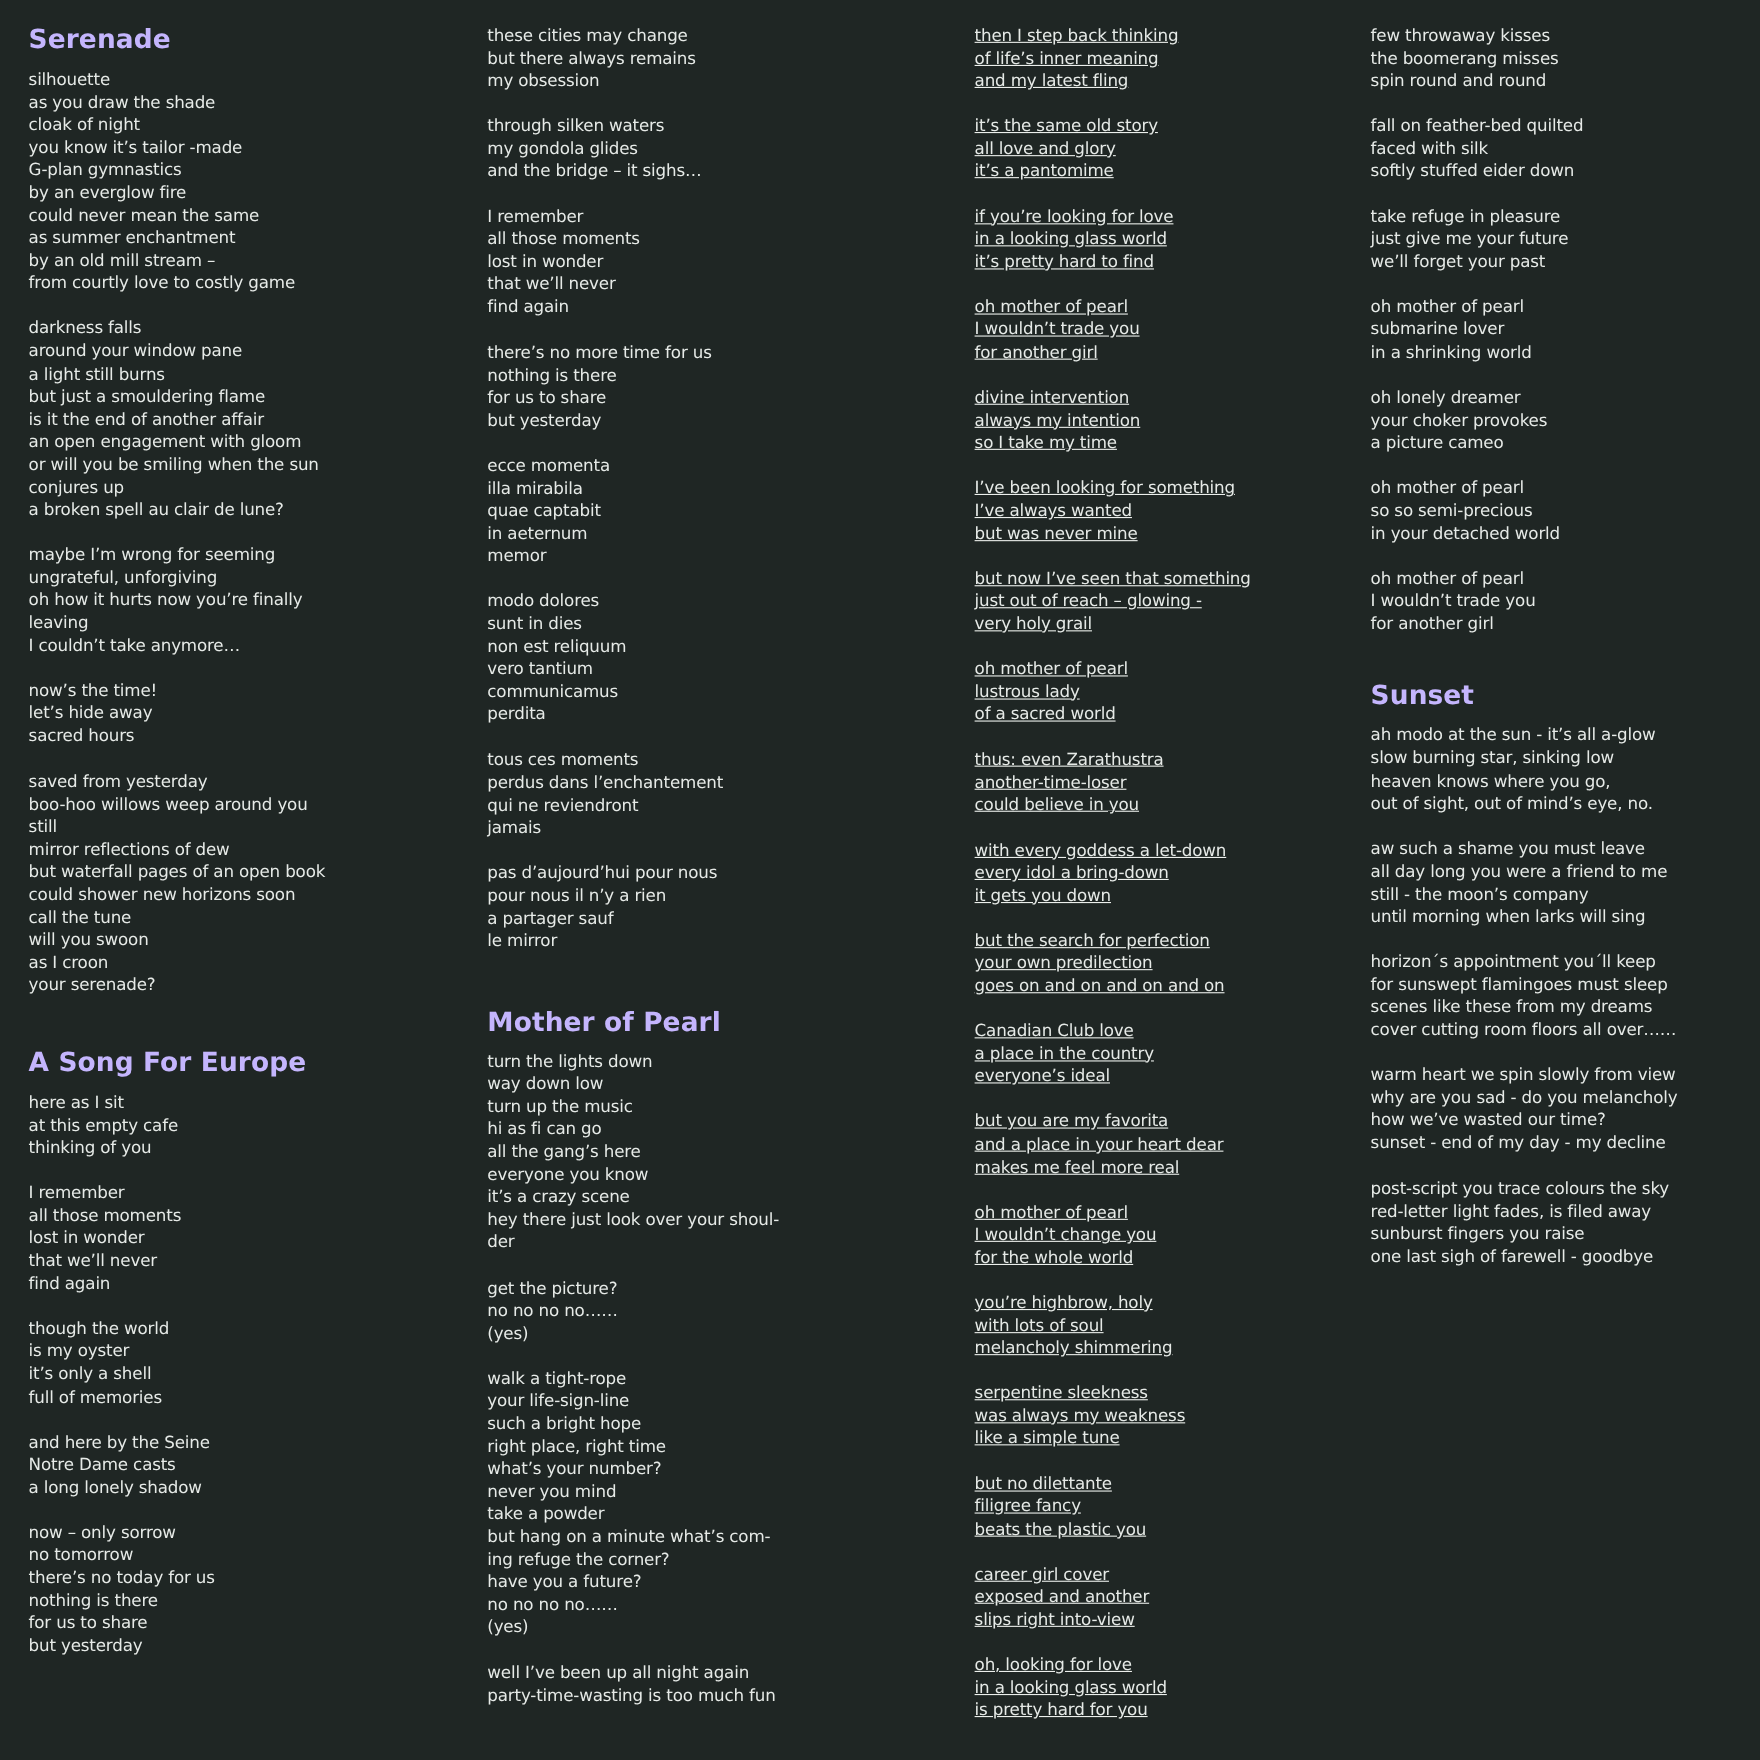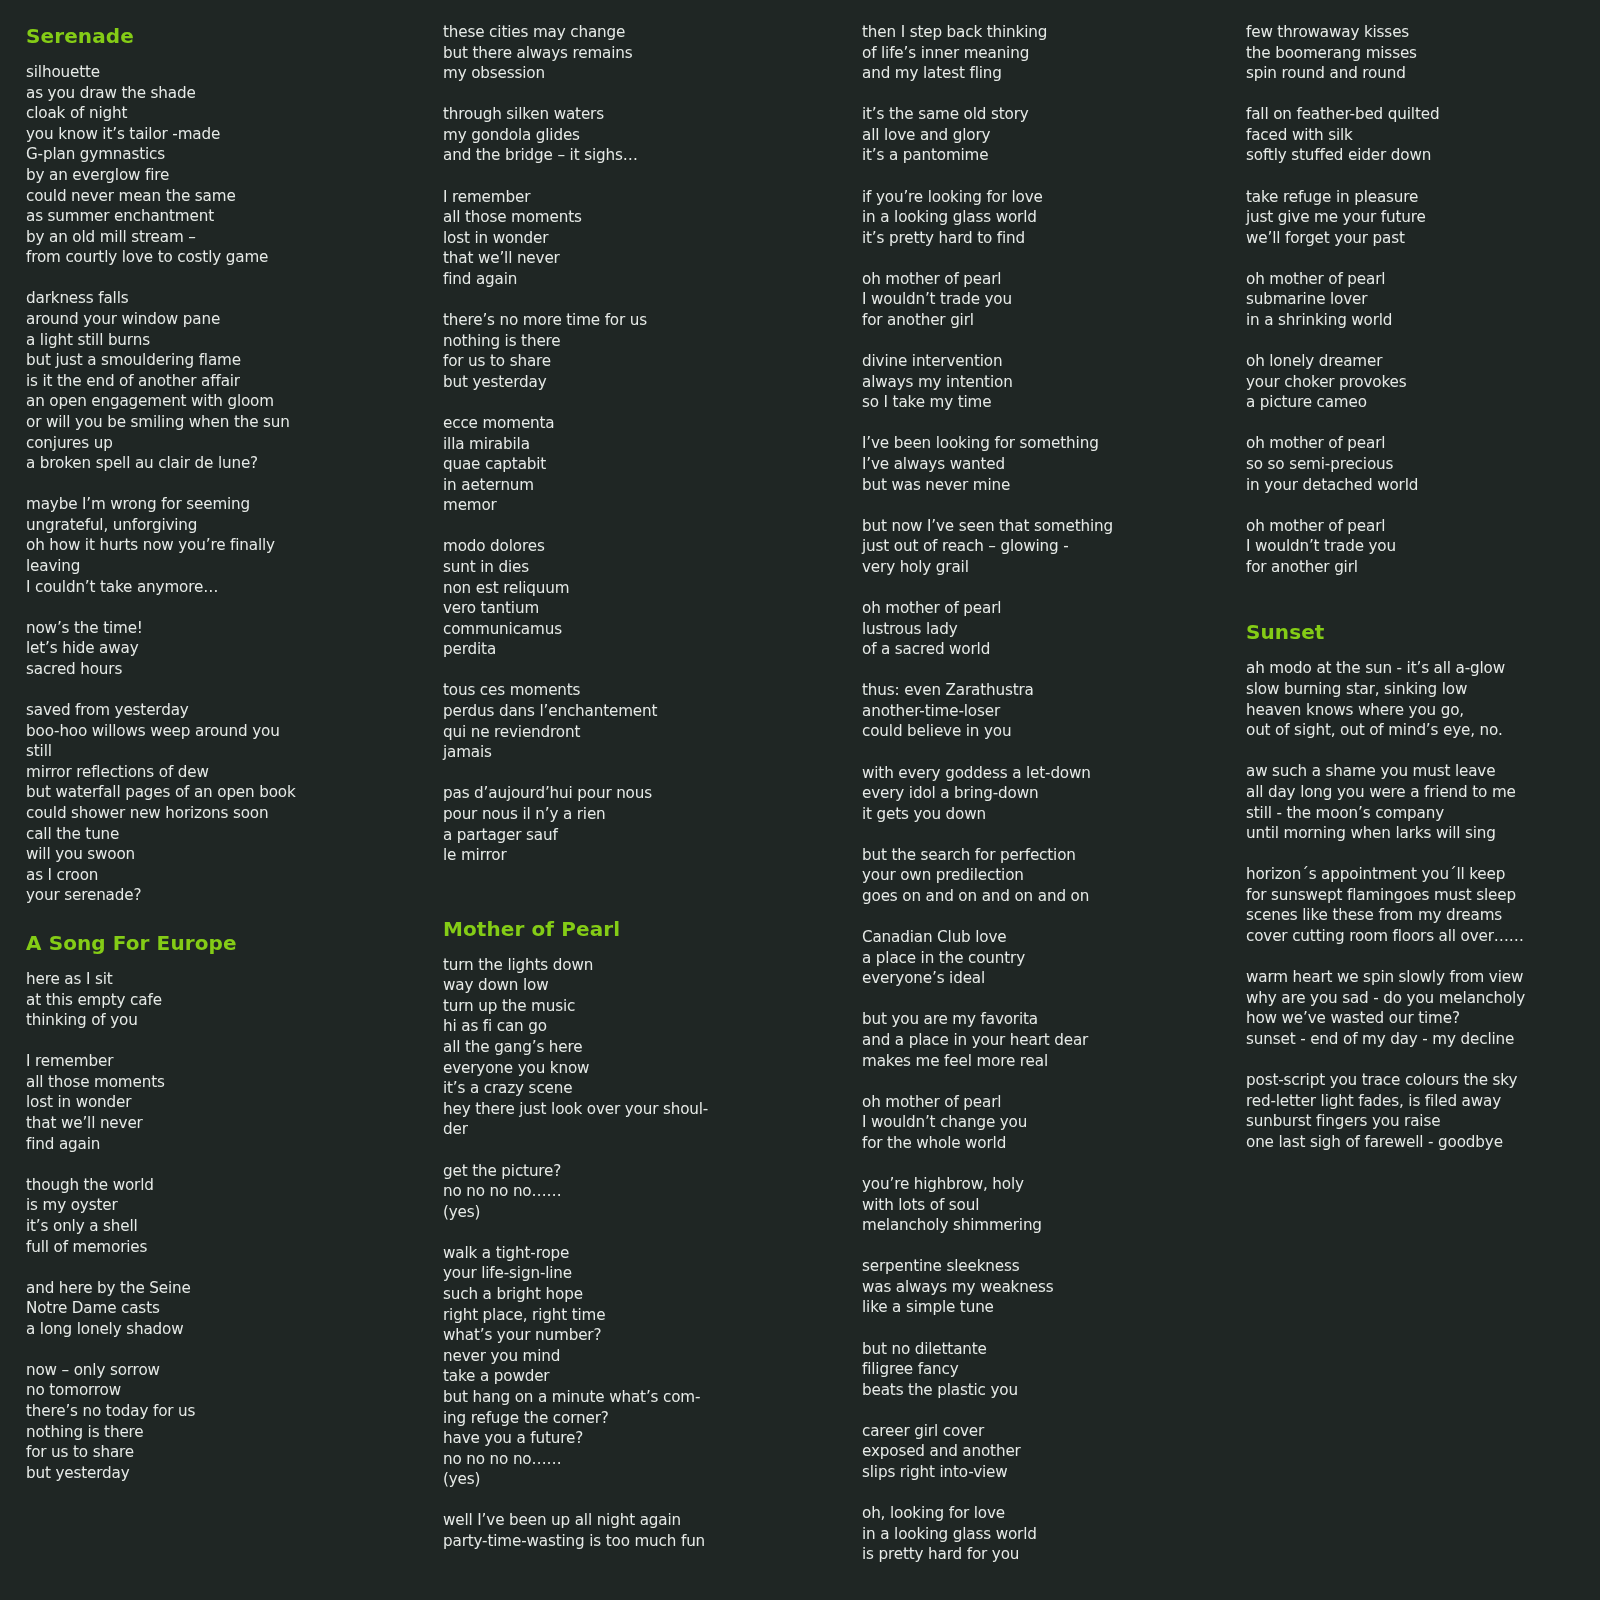--- a/index.html
+++ b/index.html
@@ -14,44 +14,44 @@
       overflow: hidden;
       color: #ecefec;
       font-family: "DejaVu Sans", sans-serif;
     }
     .column {
       position: absolute;
       top: 0;
     }
     .col1 { left: 26px; top: 21px; }
     .col2 { left: 443px; top: 22px; }
-    .col3 { left: 862px; top: 22px; }
+    .col3 { left: 886px; top: 22px; text-decoration: underline; }
     .col4 { left: 1226px; top: 22px; margin-left: 20px; }
 
     .song-title {
       font-family: "DejaVu Sans", sans-serif;
       font-weight: bold;
-      font-size: 20px;
+      font-size: 24px;
       line-height: 30px;
-      color: #84cc16;
+      color: #c4b5fd;
       margin: 0 0 11px 0;
       letter-spacing: 0.1px;
     }
     .stanza {
       margin: 0 0 20.5px 0;
     }
     .line {
       display: block;
       font-size: 15.2px;
       line-height: 20.6px;
       white-space: nowrap;
       letter-spacing: -0.15px;
       color: #e6eae7;
     }
-    .song-block.spaced { margin-top: 22px; }
+    .song-block.spaced { margin-top: 45px; }
     .col2 .song-block.spaced { margin-top: 48px; }
     .col4 .song-block.spaced { margin-top: 40px; }
   </style>
 </head>
 <body>
 
 <div class="column col1">
     <div class="song-block">
       <h2 class="song-title">Serenade</h2>
       <div class="stanza">

